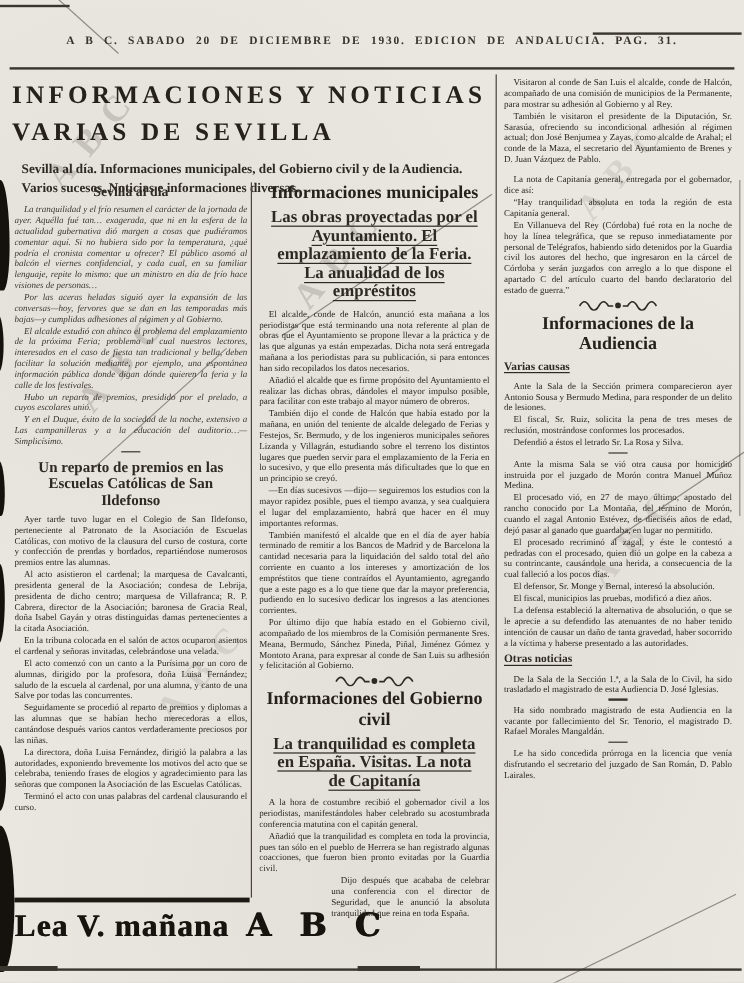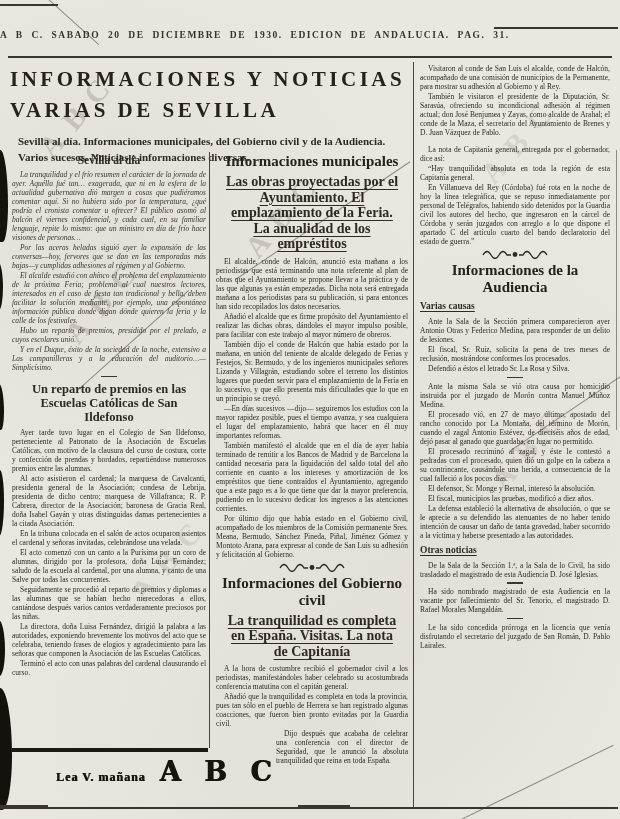--- a/index.html
+++ b/index.html
@@ -10,21 +10,21 @@
     background-image: radial-gradient(circle at 20% 30%, rgba(120,110,95,.06), transparent 40%),
                       radial-gradient(circle at 75% 60%, rgba(120,110,95,.05), transparent 45%),
                       radial-gradient(circle at 50% 90%, rgba(120,110,95,.06), transparent 40%);
     overflow:hidden;
     font-family:"Liberation Serif","DejaVu Serif",serif;
     color:#2e2923;
   }
   
   .masthead {
     position:absolute; left:0; top:30px; width:100%;
-    font-size:9.5px; font-weight:bold;
+    text-align:center; font-size:9.5px; font-weight:bold;
     letter-spacing:1.5px; word-spacing:4px; color:#38332c;
   }
   .rule-h { position:absolute; background:#3a352d; }
   
   .headline-block { position:absolute; left:10px; top:64px; width:400px; }
   .headline-line { font-size:21px; font-weight:bold; letter-spacing:3.5px; line-height:31px; color:#26211b; }
   .subtitle { margin-top:7px; padding:0 8px; font-size:11px; font-weight:bold; line-height:16px; color:#2e2923; }
   
   .col { position:absolute; overflow:hidden; }
   .col p { font-size:7.5px; line-height:9px; text-align:justify; text-indent:8px; margin-bottom:1px; }
@@ -45,22 +45,22 @@
   .gap-top { margin-top:8px !important; }
   .wrap-indent { margin-left:60px; }
   .mini-divider { width:16px; height:1.6px; background:#3a352d; margin:3.5px auto; }
   .ornament { display:block; margin:4px auto 3px; }
   
   .rule-v { position:absolute; width:1px; background:#4a443b; }
   
   .ad-banner { position:absolute; left:12px; top:748px; width:246px; }
   .ad-rule { height:3.5px; background:#1d1914; margin-bottom:4px; width:196px; }
   .ad-row { display:flex; align-items:baseline; white-space:nowrap; }
-  .ad-lead { font-size:12px; font-weight:900; letter-spacing:1px; color:#17130f;
-             text-shadow:0.6px 0 0 #17130f; font-family:"Liberation Serif",serif;padding-left:44px; }
+  .ad-lead { font-size:26px; font-weight:900; letter-spacing:1px; color:#17130f;
+             text-shadow:0.6px 0 0 #17130f; font-family:"Liberation Serif",serif; }
   .ad-brand { font-size:27px; font-weight:900; letter-spacing:7px; margin-left:14px; color:#17130f;
               font-family:"DejaVu Serif",serif; text-shadow:0.8px 0 0 #17130f; }
   
   .blot { position:absolute; background:#15120e; }
   .scratch { position:absolute; height:1px; background:rgba(70,64,55,.55); }
   .watermark { position:absolute; font-size:30px; font-weight:bold; letter-spacing:14px;
                color:rgba(75,68,58,.20); transform:rotate(-50deg); font-family:"Liberation Serif",serif; }
   .watermark.faint { color:rgba(75,68,58,.12); }
   .frag { position:absolute; background:#3a352d; }
 </style>
@@ -155,21 +155,21 @@
     <p>También le visitaron el presidente de la Diputación, Sr. Sarasúa, ofreciendo su incondicional adhesión al régimen actual; don José Benjumea y Zayas, como alcalde de Arahal; el conde de la Maza, el secretario del Ayuntamiento de Brenes y D. Juan Vázquez de Pablo.</p>
     <p class="gap-top">La nota de Capitanía general, entregada por el gobernador, dice así:</p>
     <p>“Hay tranquilidad absoluta en toda la región de esta Capitanía general.</p>
     <p>En Villanueva del Rey (Córdoba) fué rota en la noche de hoy la línea telegráfica, que se repuso inmediatamente por personal de Telégrafos, habiendo sido detenidos por la Guardia civil los autores del hecho, que ingresaron en la cárcel de Córdoba y serán juzgados con arreglo a lo que dispone el apartado C del artículo cuarto del bando declaratorio del estado de guerra.”</p>
     <svg class="ornament" width="66" height="9" viewBox="0 0 66 9">
       <path d="M1,5 q4,-7 8,0 t8,0 t8,0 l4,0 m8,0 l4,0 q4,-7 8,0 t8,0 t8,0" stroke="#2e2923" stroke-width="1.3" fill="none"></path>
       <circle cx="33" cy="4.5" r="2.4" fill="#2e2923"></circle>
     </svg>
     <div class="sec-title">Informaciones de la Audiencia</div>
     <span class="subhead-right">Varias causas</span>
-    <p>Ante la Sala de la Sección primera comparecieron ayer Antonio Otras y Federico Medina, para responder de un delito de lesiones.</p>
+    <p>Ante la Sala de la Sección primera comparecieron ayer Antonio Sousa y Bermudo Medina, para responder de un delito de lesiones.</p>
     <p>El fiscal, Sr. Ruiz, solicita la pena de tres meses de reclusión, mostrándose conformes los procesados.</p>
     <p>Defendió a éstos el letrado Sr. La Rosa y Silva.</p>
     <div class="mini-divider"></div>
     <p>Ante la misma Sala se vió otra causa por homicidio instruida por el juzgado de Morón contra Manuel Muñoz Medina.</p>
     <p>El procesado vió, en 27 de mayo último, apostado del rancho conocido por La Montaña, del término de Morón, cuando el zagal Antonio Estévez, de dieciséis años de edad, dejó pasar al ganado que guardaba, en lugar no permitido.</p>
     <p>El procesado recriminó al zagal, y éste le contestó a pedradas con el procesado, quien dió un golpe en la cabeza a su contrincante, causándole una herida, a consecuencia de la cual falleció a los pocos días.</p>
     <p>El defensor, Sr. Monge y Bernal, interesó la absolución.</p>
     <p>El fiscal, municipios las pruebas, modificó a diez años.</p>
     <p>La defensa estableció la alternativa de absolución, o que se le aprecie a su defendido las atenuantes de no haber tenido intención de causar un daño de tanta gravedad, haber socorrido a la víctima y haberse presentado a las autoridades.</p>
     <span class="subhead-right">Otras noticias</span>

